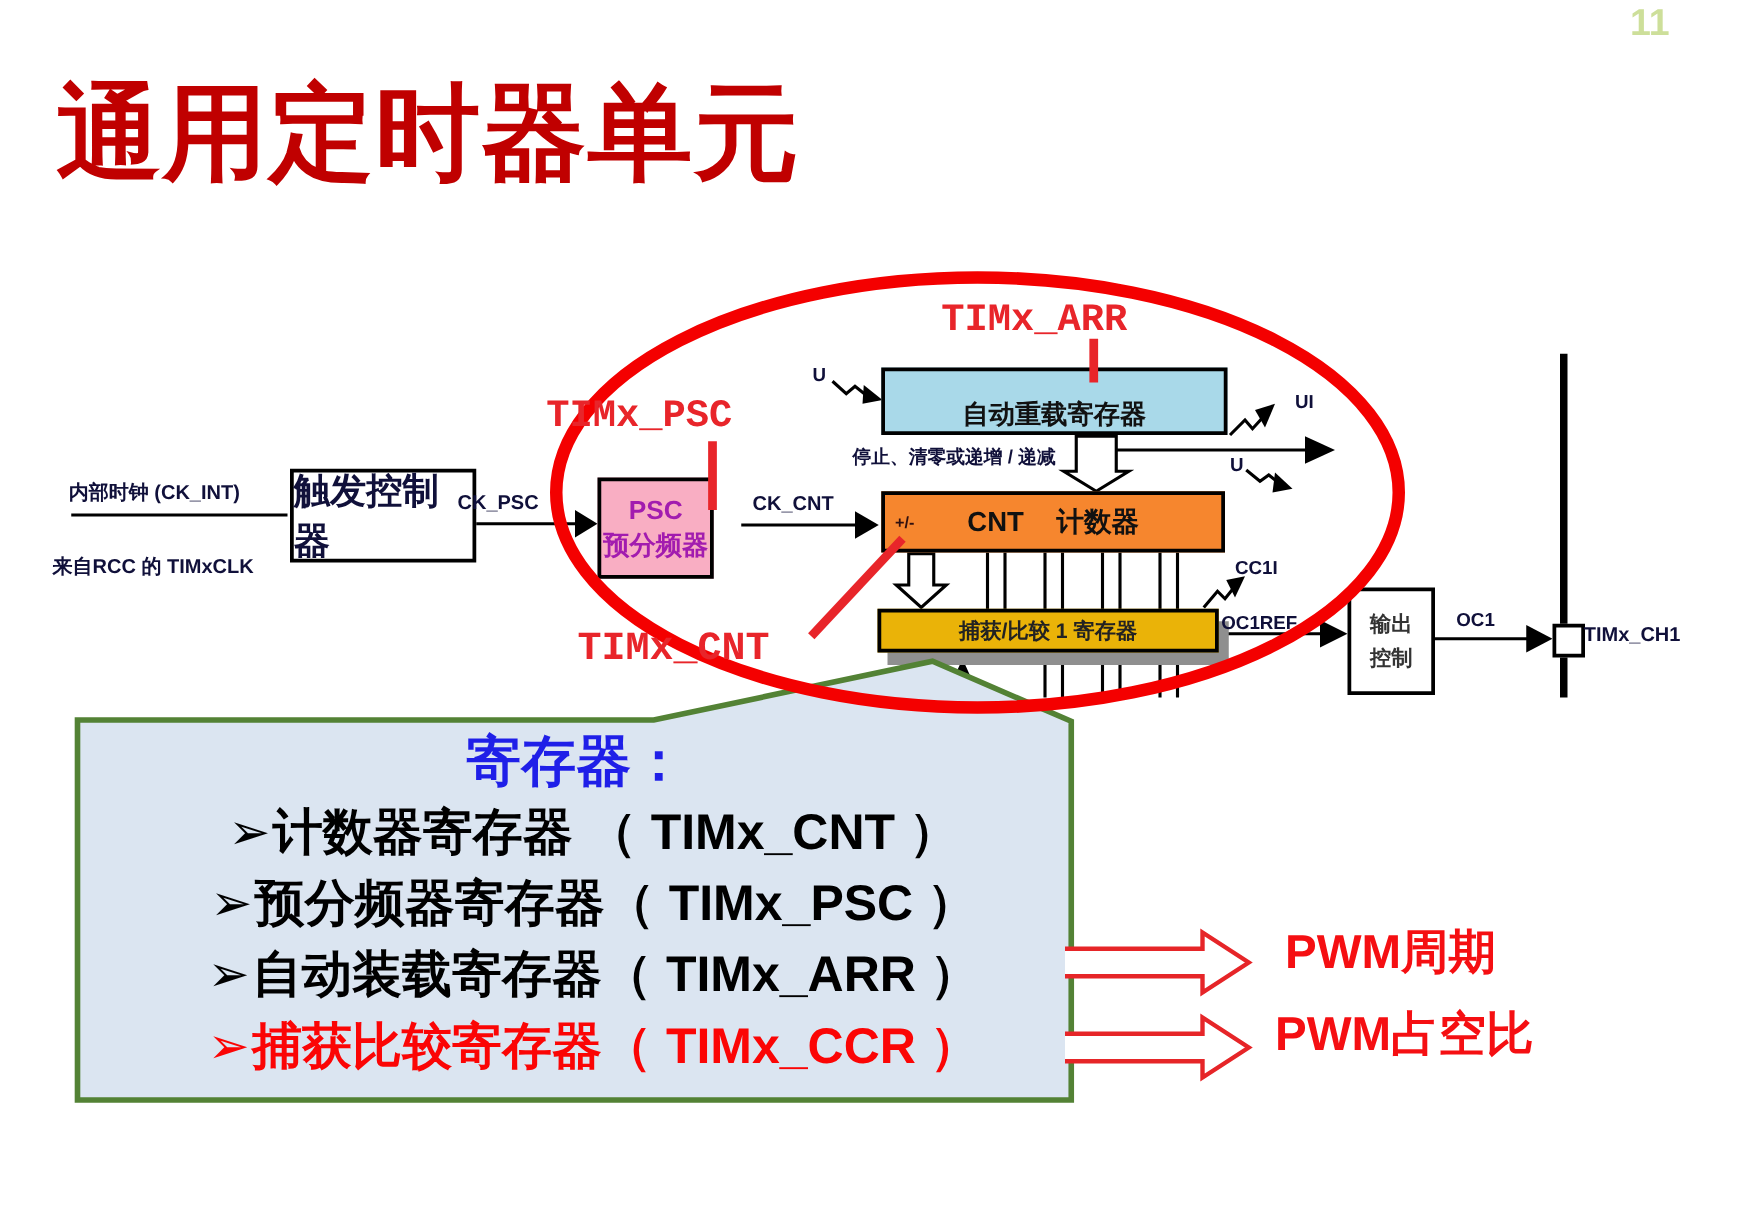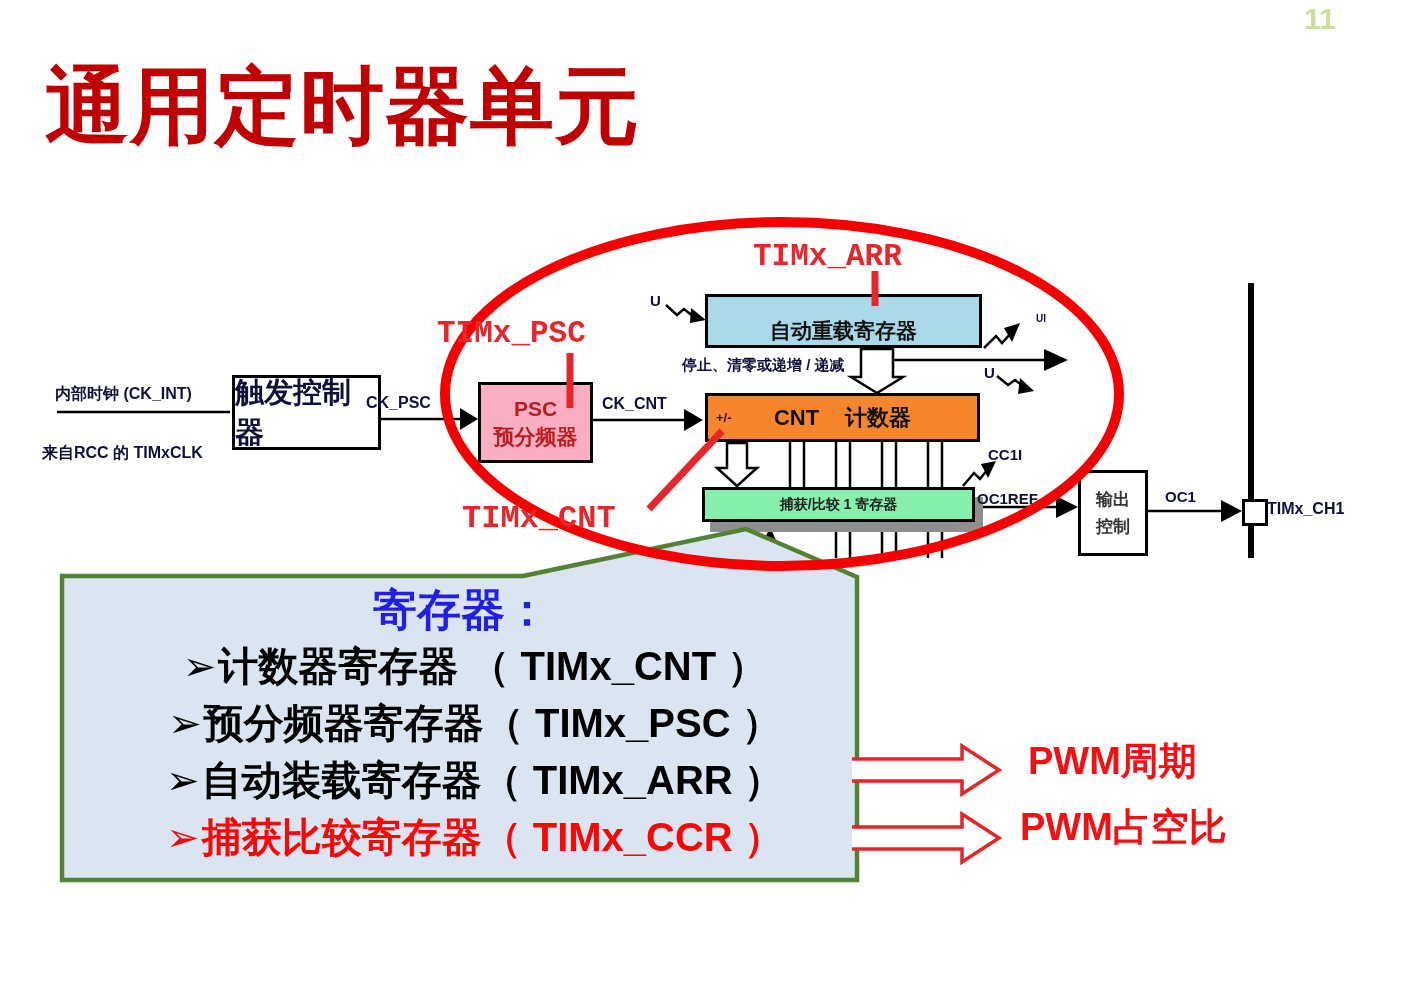--- a/index.html
+++ b/index.html
@@ -10,43 +10,43 @@
   .title{left:45px;top:50px;font-size:84px;font-weight:bold;color:#C00000;letter-spacing:1px;z-index:2;white-space:nowrap;}
   svg.layer{position:absolute;left:0;top:0;pointer-events:none;}
   #base-svg{z-index:1;}
   #bubble-svg{z-index:3;}
   #overlay-svg{z-index:5;}
 
   
   .dbox{position:absolute;border:3px solid #000;background:#fff;display:flex;align-items:center;
         justify-content:center;z-index:2;box-sizing:border-box;color:#10103a;}
   .box-trigger{left:232px;top:375px;width:149px;height:75px;font-size:29px;font-weight:600;}
-  .box-psc{left:478px;top:382px;width:115px;height:81px;background:#F9AEC3;flex-direction:column;
-           font-size:21px;font-weight:bold;line-height:1.3;color:#b91c1c;}
+  .box-psc{left:478px;top:382px;width:93px;height:81px;background:#F9AEC3;flex-direction:column;
+           font-size:21px;font-weight:bold;line-height:1.3;color:#a21caf;}
   .box-arr{left:705px;top:294px;width:277px;height:54px;background:#A9D9E9;font-size:21px;
            font-weight:bold;color:#111;align-items:flex-end;}
   .box-cnt{left:705px;top:393px;width:275px;height:49px;background:#F6862E;font-size:22px;
            font-weight:bold;color:#111;}
   .box-cnt .sign{position:absolute;left:8px;top:14px;font-size:13px;font-weight:bold;color:#301010;}
   .box-cnt .gap{display:inline-block;width:26px;}
-  .box-capture{left:702px;top:487px;width:273px;height:35px;background:#86efac;font-size:14px;
+  .box-capture{left:702px;top:487px;width:273px;height:35px;background:#eab308;font-size:17px;
                font-weight:bold;color:#222;box-shadow:8px 10px 0 #8F8F8F;align-items:center;}
   .box-output{left:1078px;top:470px;width:70px;height:86px;font-size:17px;font-weight:600;
               flex-direction:column;line-height:1.6;color:#333;}
   .pad{left:1242px;top:499px;width:20px;height:21px;border:3px solid #000;background:#fff;z-index:4;}
 
   
   .sig{position:absolute;font-size:16px;font-weight:bold;color:#10103a;z-index:2;white-space:nowrap;}
   .lbl-clock1{left:55px;top:384px;}
   .lbl-clock2{left:42px;top:416px;margin-top:27px;}
   .lbl-ckpsc{left:366px;top:394px;}
   .lbl-ckcnt{left:602px;top:395px;}
   .lbl-stop{left:682px;top:356px;font-size:15px;}
   .lbl-uL{left:650px;top:292px;font-size:15px;}
-  .lbl-ui{left:1020px;top:313px;font-size:10px;padding-left:16px;}
+  .lbl-ui{left:1020px;top:313px;font-size:15px;padding-left:16px;}
   .lbl-uR{left:984px;top:364px;font-size:15px;}
   .lbl-cc1i{left:988px;top:446px;font-size:15px;}
   .lbl-oc1ref{left:977px;top:490px;font-size:15px;}
   .lbl-oc1{left:1165px;top:488px;font-size:15px;}
   .lbl-ch1{left:1267px;top:500px;font-weight:600;z-index:4;}
 
   
   .reg-ann{position:absolute;font-weight:bold;color:#E8252A;z-index:6;white-space:nowrap;font-family:Liberation Mono, monospace;}
   .lbl-timx-psc{left:437px;top:316px;font-size:31px;}
   .lbl-timx-arr{left:753px;top:239px;font-size:31px;}

